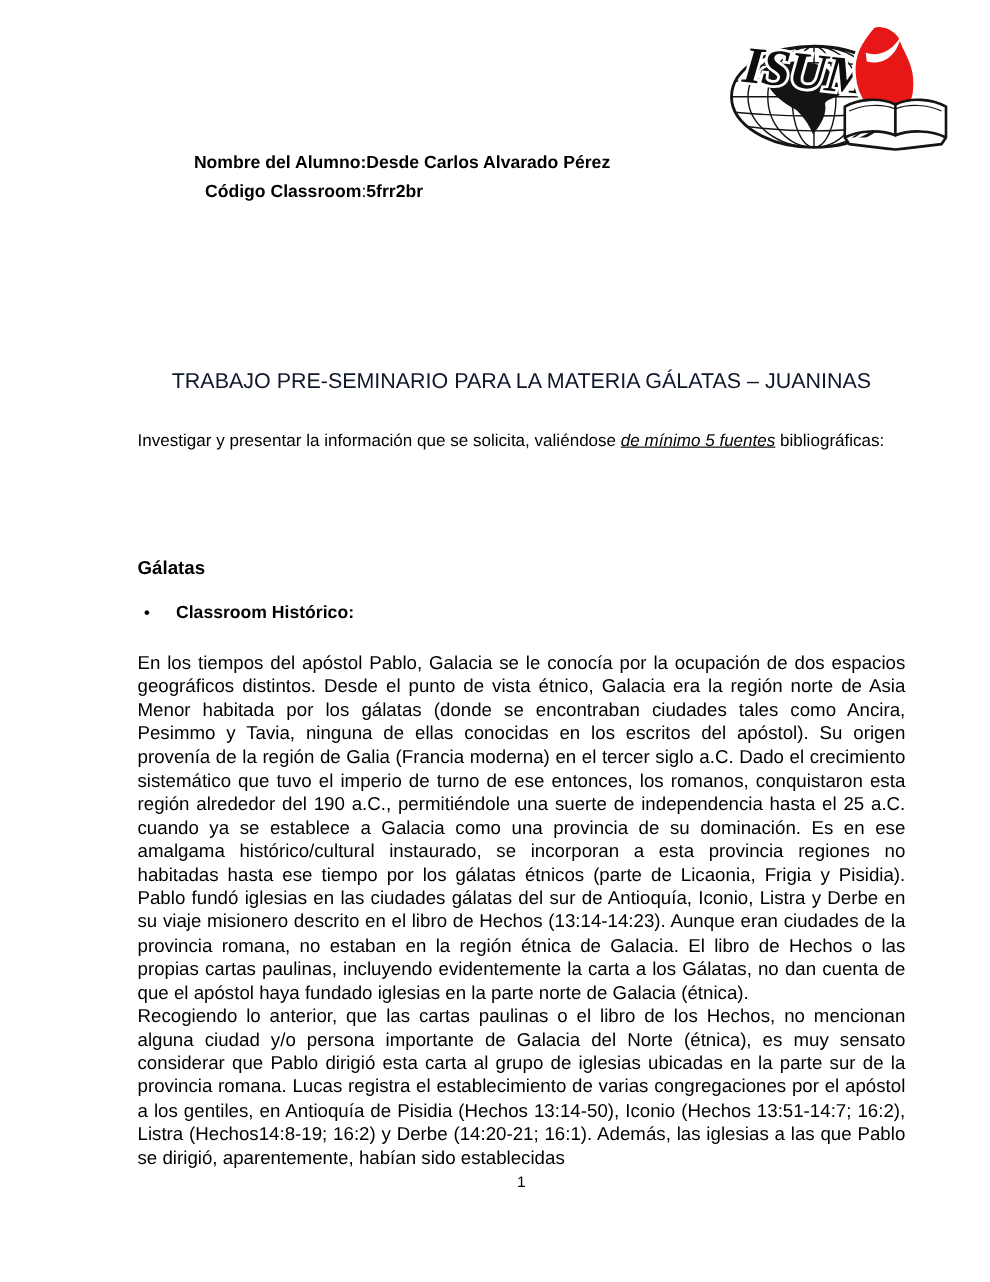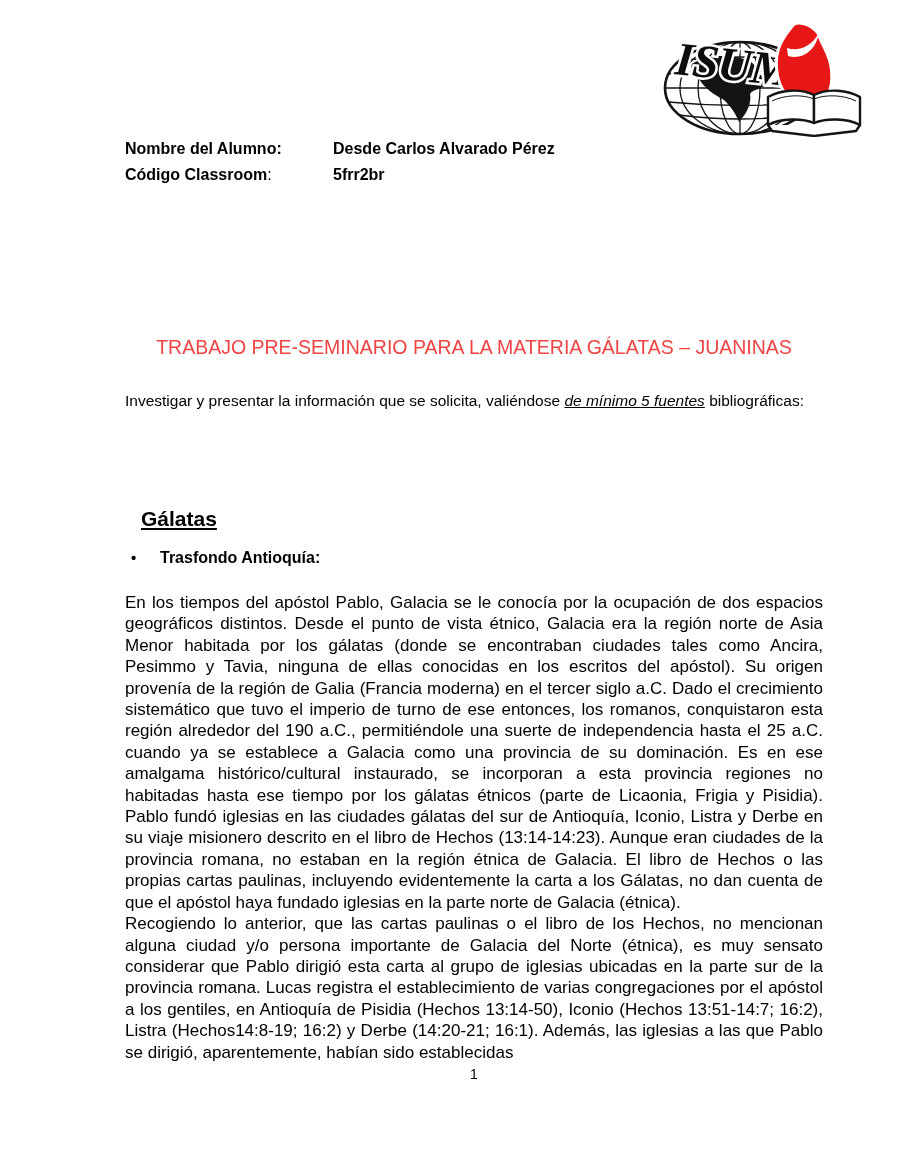--- a/index.html
+++ b/index.html
@@ -28,21 +28,21 @@
     height: 125px;
   }
   .student-info {
     position: absolute;
     left: 125px;
     top: 136px;
     font-size: 16px;
     font-weight: bold;
     line-height: 25.7px;
   }
-  .info-row { display: flex; }
+  .info-row { display: flex; text-align: right; }
   .info-label { width: 208px; }
   .colon-normal { font-weight: normal; }
   .doc-title {
     position: absolute;
     left: 125px;
     top: 336px;
     width: 698px;
     margin: 0;
     text-align: center;
     font-size: 19.5px;
@@ -54,26 +54,25 @@
     left: 125px;
     top: 388px;
     width: 702px;
     margin: 0;
     font-size: 15.5px;
     line-height: 25.3px;
   }
   .underline { text-decoration: underline; font-style: italic; }
   .section-heading {
     position: absolute;
-    left: 141px;
+    left: 125px;
     top: 507px;
     margin: 0;
-    font-size: 21px;
+    font-size: 17px;
     font-weight: bold;
-    text-decoration: underline;
   }
   .bullet-row {
     position: absolute;
     left: 131px;
     top: 548px;
     display: flex;
     font-size: 16px;
     font-weight: bold;
     line-height: 20px;
   }
@@ -137,29 +136,29 @@
     <div class="info-row">
       <span class="info-label">Nombre del Alumno:</span>
       <span class="info-value">Desde Carlos Alvarado Pérez</span>
     </div>
     <div class="info-row">
       <span class="info-label"><span>Código Classroom</span><span class="colon-normal">:</span></span>
       <span class="info-value">5frr2br</span>
     </div>
   </div>
 
-  <h1 class="doc-title" style="color: #ef4444;">TRABAJO PRE-SEMINARIO PARA LA MATERIA GÁLATAS – JUANINAS</h1>
+  <h1 class="doc-title" style="color: #0f172a;">TRABAJO PRE-SEMINARIO PARA LA MATERIA GÁLATAS – JUANINAS</h1>
 
   <p class="intro"><span>Investigar y presentar la información que se solicita, valiéndose </span><span class="underline">de mínimo 5 fuentes</span><span> bibliográficas:</span></p>
 
   <h2 class="section-heading">Gálatas</h2>
 
   <div class="bullet-row">
     <span class="bullet-dot">•</span>
-    <span>Trasfondo Antioquía:</span>
+    <span>Classroom Histórico:</span>
   </div>
 
   <div class="body-text">
     <p>En los tiempos del apóstol Pablo, Galacia se le conocía por la ocupación de dos espacios geográficos distintos. Desde el punto de vista étnico, Galacia era la región norte de Asia Menor habitada por los gálatas (donde se encontraban ciudades tales como Ancira, Pesimmo y Tavia, ninguna de ellas conocidas en los escritos del apóstol). Su origen provenía de la región de Galia (Francia moderna) en el tercer siglo a.C. Dado el crecimiento sistemático que tuvo el imperio de turno de ese entonces, los romanos, conquistaron esta región alrededor del 190 a.C., permitiéndole una suerte de independencia hasta el 25 a.C. cuando ya se establece a Galacia como una provincia de su dominación. Es en ese amalgama histórico/cultural instaurado, se incorporan a esta provincia regiones no habitadas hasta ese tiempo por los gálatas étnicos (parte de Licaonia, Frigia y Pisidia). Pablo fundó iglesias en las ciudades gálatas del sur de Antioquía, Iconio, Listra y Derbe en su viaje misionero descrito en el libro de Hechos (13:14-14:23). Aunque eran ciudades de la provincia romana, no estaban en la región étnica de Galacia. El libro de Hechos o las propias cartas paulinas, incluyendo evidentemente la carta a los Gálatas, no dan cuenta de que el apóstol haya fundado iglesias en la parte norte de Galacia (étnica).</p>
     <p>Recogiendo lo anterior, que las cartas paulinas o el libro de los Hechos, no mencionan alguna ciudad y/o persona importante de Galacia del Norte (étnica), es muy sensato considerar que Pablo dirigió esta carta al grupo de iglesias ubicadas en la parte sur de la provincia romana. Lucas registra el establecimiento de varias congregaciones por el apóstol a los gentiles, en Antioquía de Pisidia (Hechos 13:14-50), Iconio (Hechos 13:51-14:7; 16:2), Listra (Hechos14:8-19; 16:2) y Derbe (14:20-21; 16:1). Además, las iglesias a las que Pablo se dirigió, aparentemente, habían sido establecidas</p>
   </div>
 
   <div class="page-number">1</div>
 
 </div>

